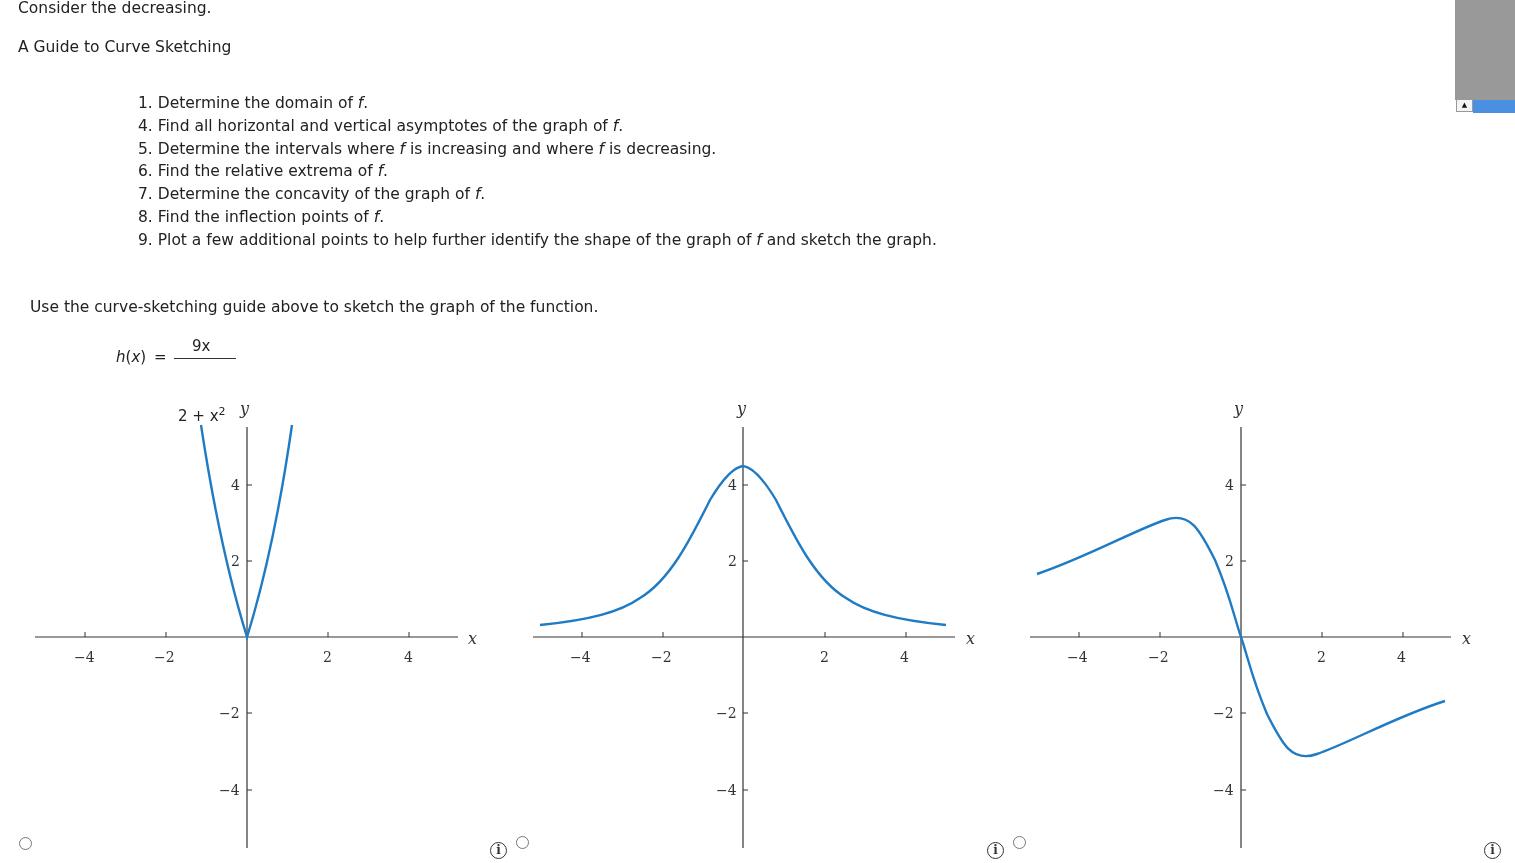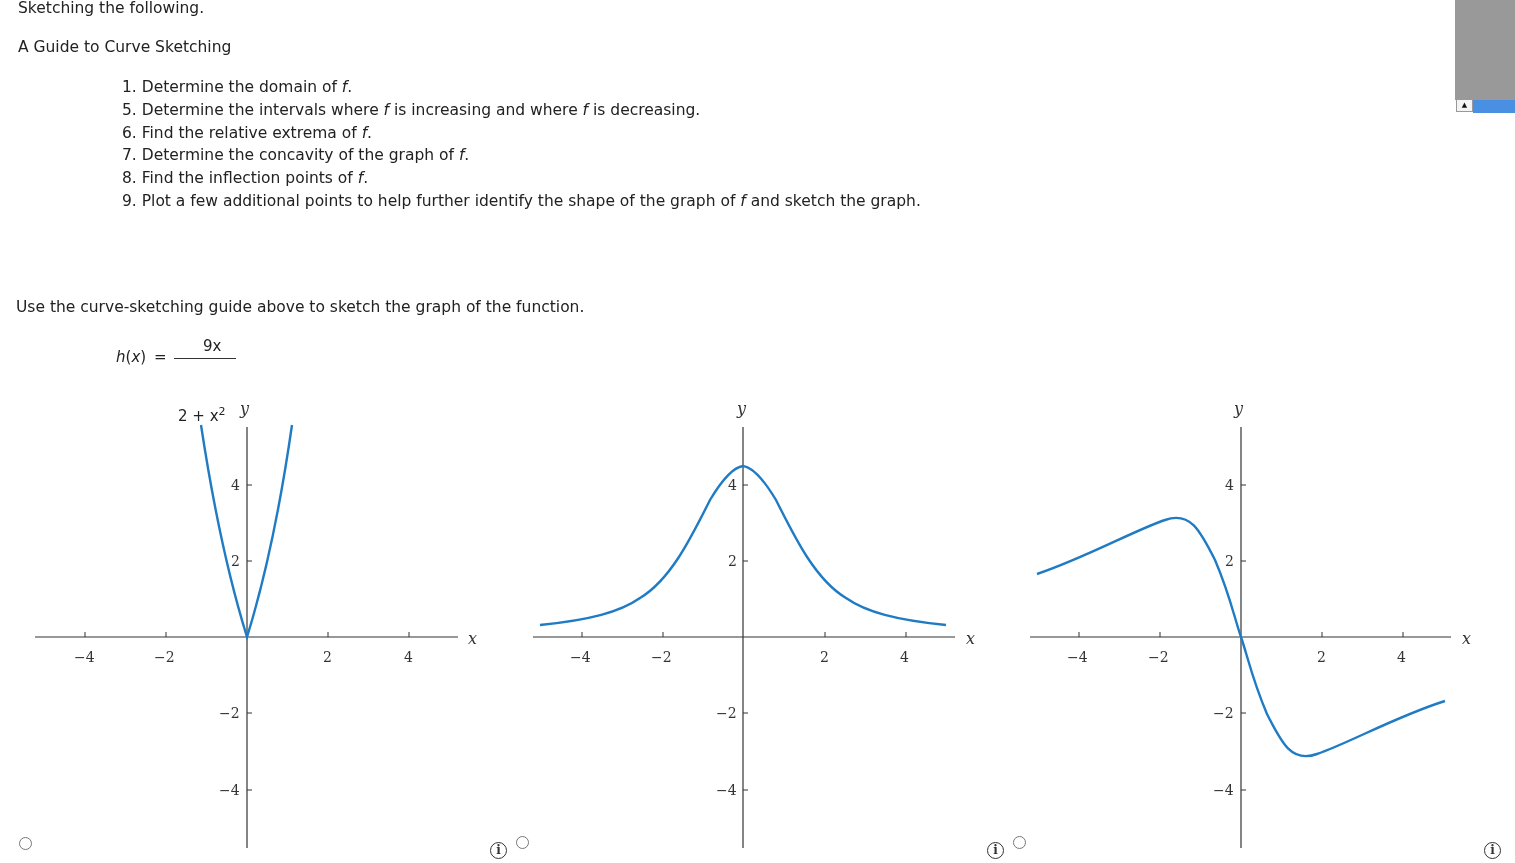--- a/index.html
+++ b/index.html
@@ -1,56 +1,57 @@
 <!DOCTYPE html>
 <html><head>
 <meta charset="utf-8">
 <style>
   html, body { margin:0; padding:0; background:#fff; }
   body { width:1515px; height:863px; position:relative; overflow:hidden;
          font-family:"DejaVu Sans", "Liberation Sans", sans-serif; color:#222; font-size:15.5px; }
   .abs { position:absolute; }
   .line { white-space:nowrap; }
-  ol.guide { position:absolute; left:122px; top:76px; margin:0; padding:0; list-style:none; }
+  ol.guide { position:absolute; left:122px; top:76px; margin:16px; padding:0; list-style:none; }
   ol.guide li { height:22.8px; line-height:22.8px; white-space:nowrap; }
   .dagger { color:#2222ee; }
   i { font-style:italic; }
   .fn { position:absolute; left:116px; top:337px; font-size:15px; }
   .graph { position:absolute; top:400px; width:460px; height:460px; }
   .graph svg { position:absolute; left:0; top:0; }
   .axis-tick-label { font-family:"DejaVu Serif", serif; font-size:14px; fill:#333; }
   .axis-name { font-family:"DejaVu Serif", serif; font-style:italic; font-size:16px; fill:#333; }
   .radio { position:absolute; width:13px; height:13px; border:1.3px solid #777; border-radius:50%; background:#fff; box-sizing:border-box; cursor:pointer; }
   .info { position:absolute; width:17px; height:17px; border:1.3px solid #333; border-radius:50%; box-sizing:border-box;
           font-family:"DejaVu Serif", serif; font-weight:bold; font-size:12px; line-height:15px; text-align:center; color:#333; cursor:pointer; }
   .scroll-track { position:absolute; left:1455px; top:0; width:60px; height:100px; background:#999; }
   .scroll-btn { position:absolute; left:1456px; top:99px; width:17px; height:13px; background:#f4f4f4; border:1px solid #999; box-sizing:border-box; font-size:7px; line-height:11px; text-align:center; color:#111; }
   .scroll-blue { position:absolute; left:1473px; top:100px; width:42px; height:13px; background:#4a90e2; }
 </style>
 </head>
 <body>
 
-<div class="abs line" style="left:18px;top:-1px;">Sketching the following.</div>
+<div class="abs line" style="left:18px;top:-1px;">Consider the decreasing.</div>
 <div class="abs line" style="left:18px;top:38px;">A Guide to Curve Sketching</div>
 
 <ol class="guide">
   <li><span>1.</span> Determine the domain of <i>f</i>.</li>
+  <li><span>4.</span> Find all horizontal and vertical asymptotes of the graph of <i>f</i>.</li>
   <li><span>5.</span> Determine the intervals where <i>f</i> is increasing and where <i>f</i> is decreasing.</li>
   <li><span>6.</span> Find the relative extrema of <i>f</i>.</li>
   <li><span>7.</span> Determine the concavity of the graph of <i>f</i>.</li>
   <li><span>8.</span> Find the inflection points of <i>f</i>.</li>
   <li><span>9.</span> Plot a few additional points to help further identify the shape of the graph of <i>f</i> and sketch the graph.</li>
 </ol>
 
-<div class="abs line" style="left:16px;top:298px;">Use the curve-sketching guide above to sketch the graph of the function.</div>
+<div class="abs line" style="left:30px;top:298px;">Use the curve-sketching guide above to sketch the graph of the function.</div>
 
 <div class="fn">
   <span class="abs line" style="left:0;top:11px;"><i>h</i>(<i>x</i>)</span>
   <span class="abs line" style="left:38px;top:11px;">=</span>
-  <span class="abs line" style="left:87px;top:0px;">9x</span>
+  <span class="abs line" style="left:76px;top:0px;">9x</span>
   <span class="abs" style="left:58px;top:21px;width:62px;height:1px;background:#333;"></span>
   <span class="abs line" style="left:62px;top:24px;margin-top:44px;"><span>2 + x</span><sup style="font-size:11px;">2</sup></span>
 </div>
 
 <div class="graph" style="left:30px;">
   <svg width="460" height="460" viewBox="0 0 460 460">
     <g stroke="#333" stroke-width="1.2">
       <line x1="5" y1="237" x2="428" y2="237"></line>
       <line x1="217" y1="27" x2="217" y2="448"></line>
     </g>

